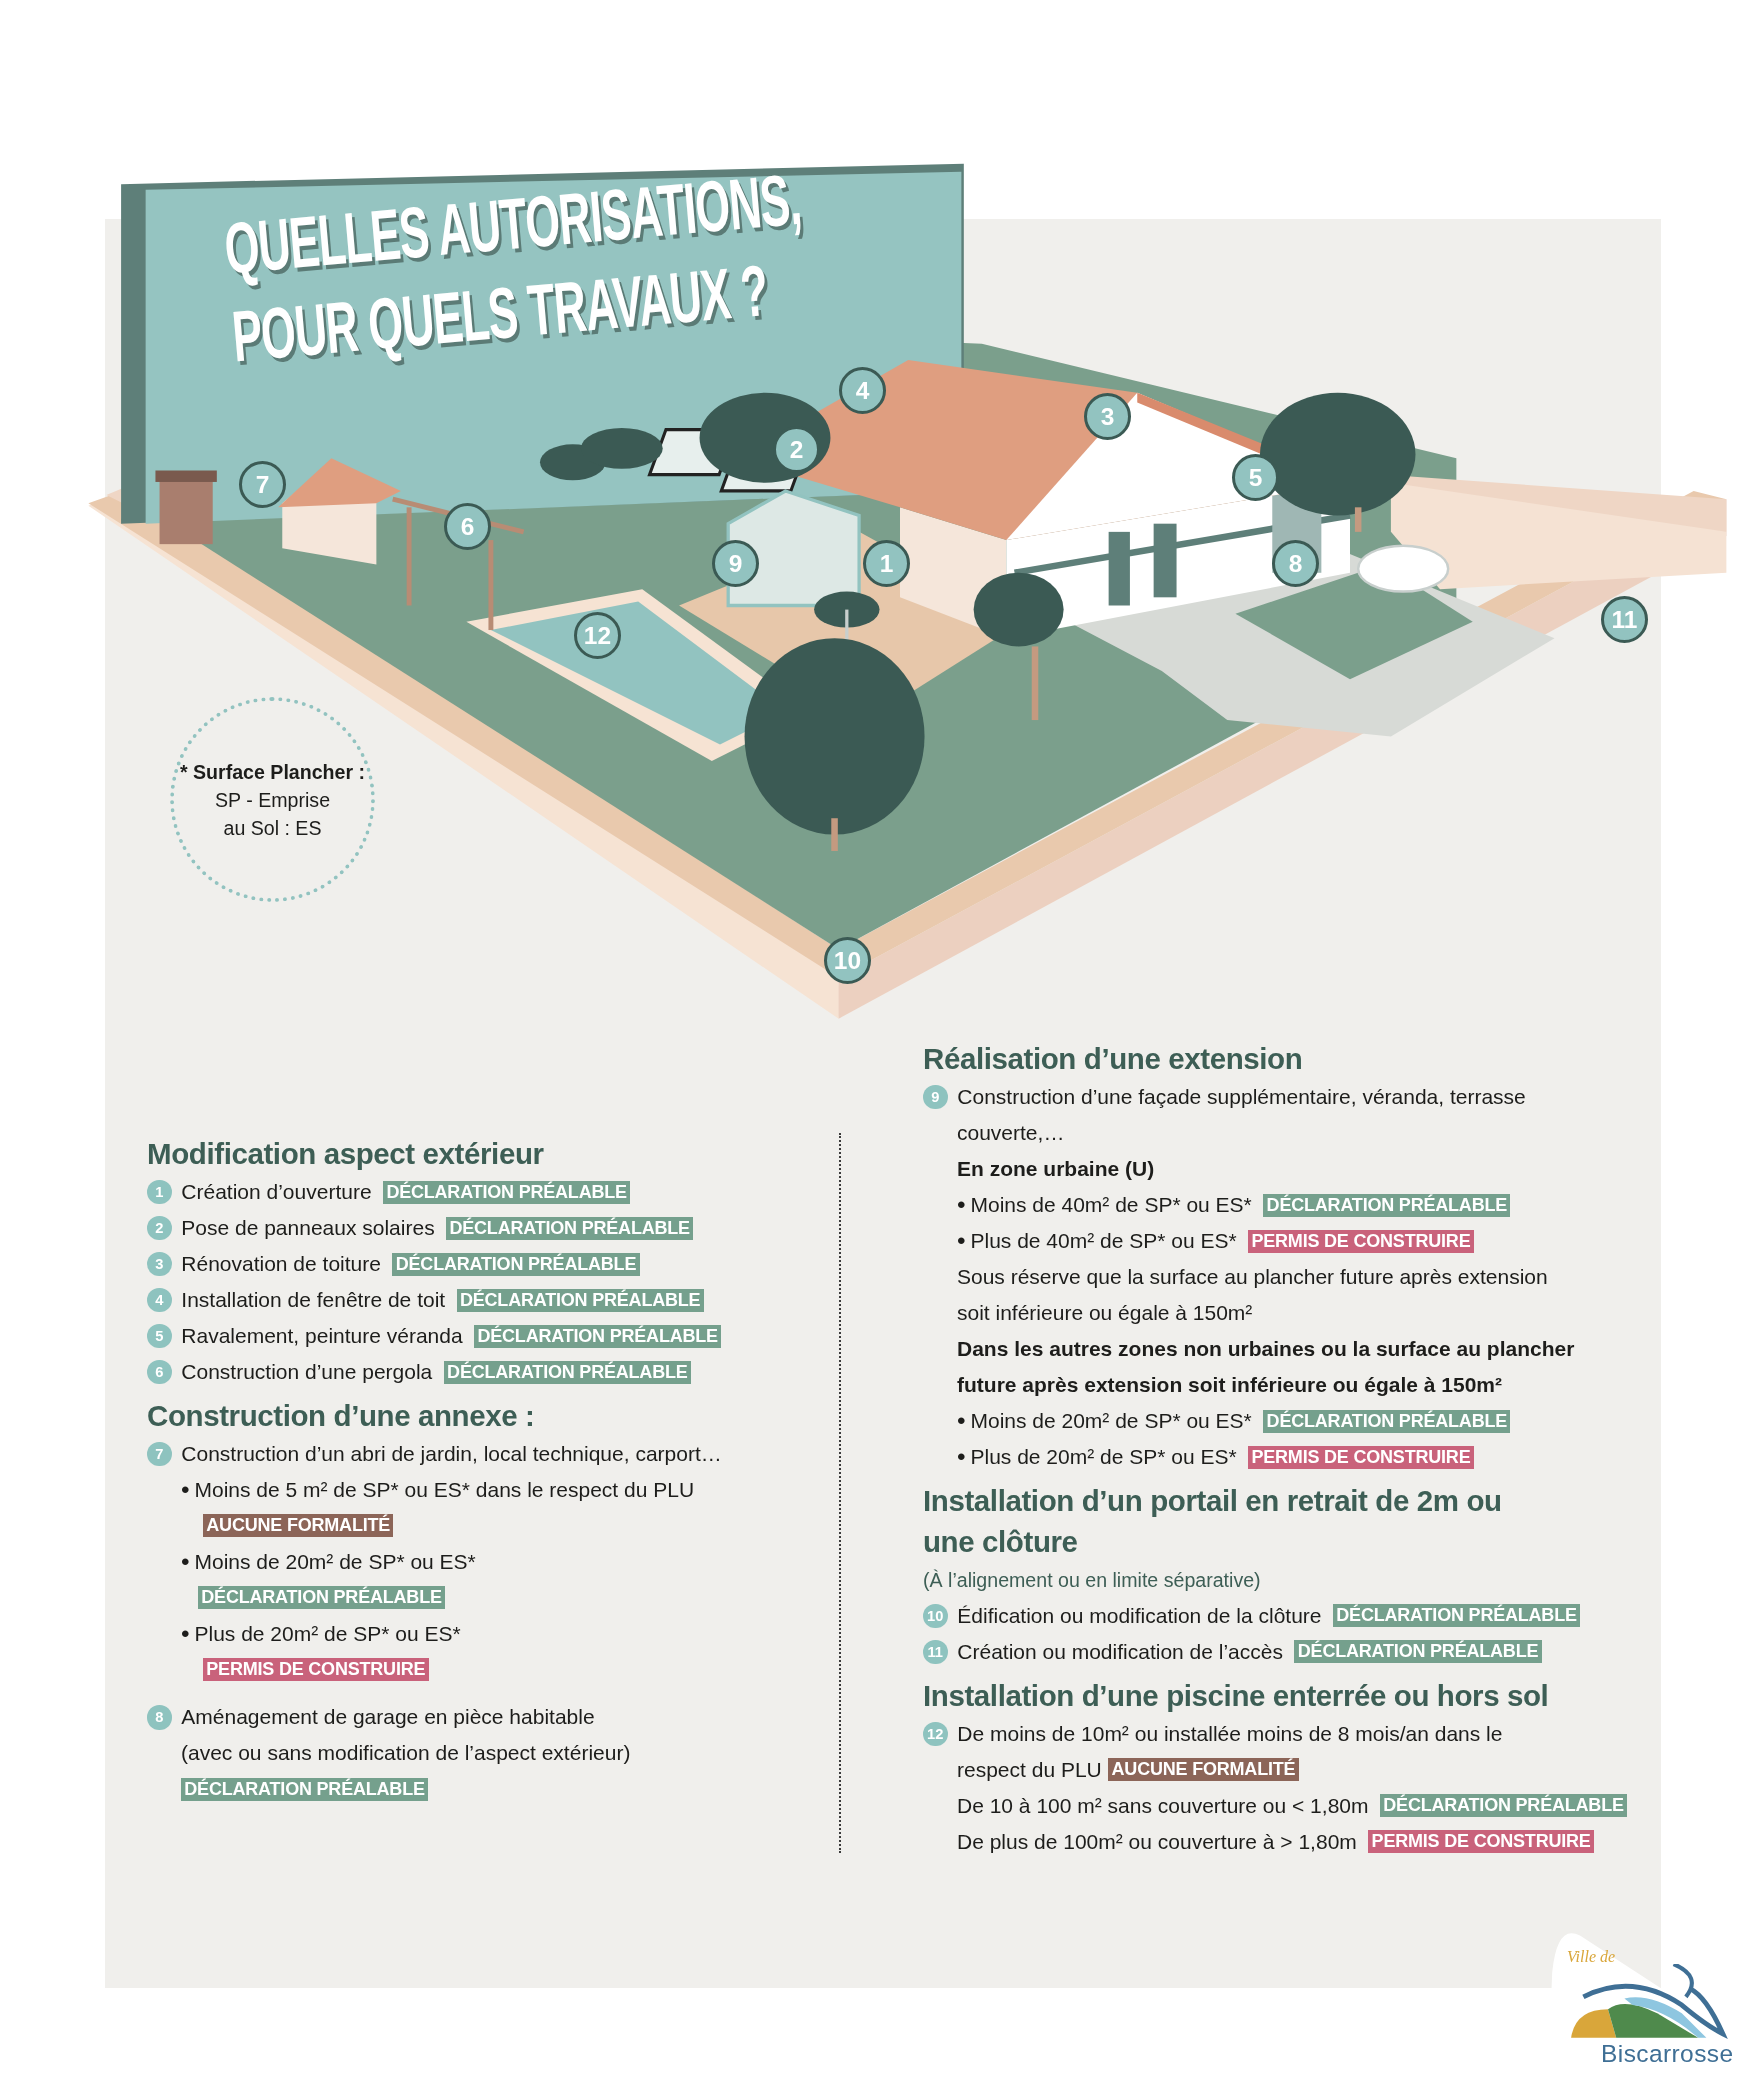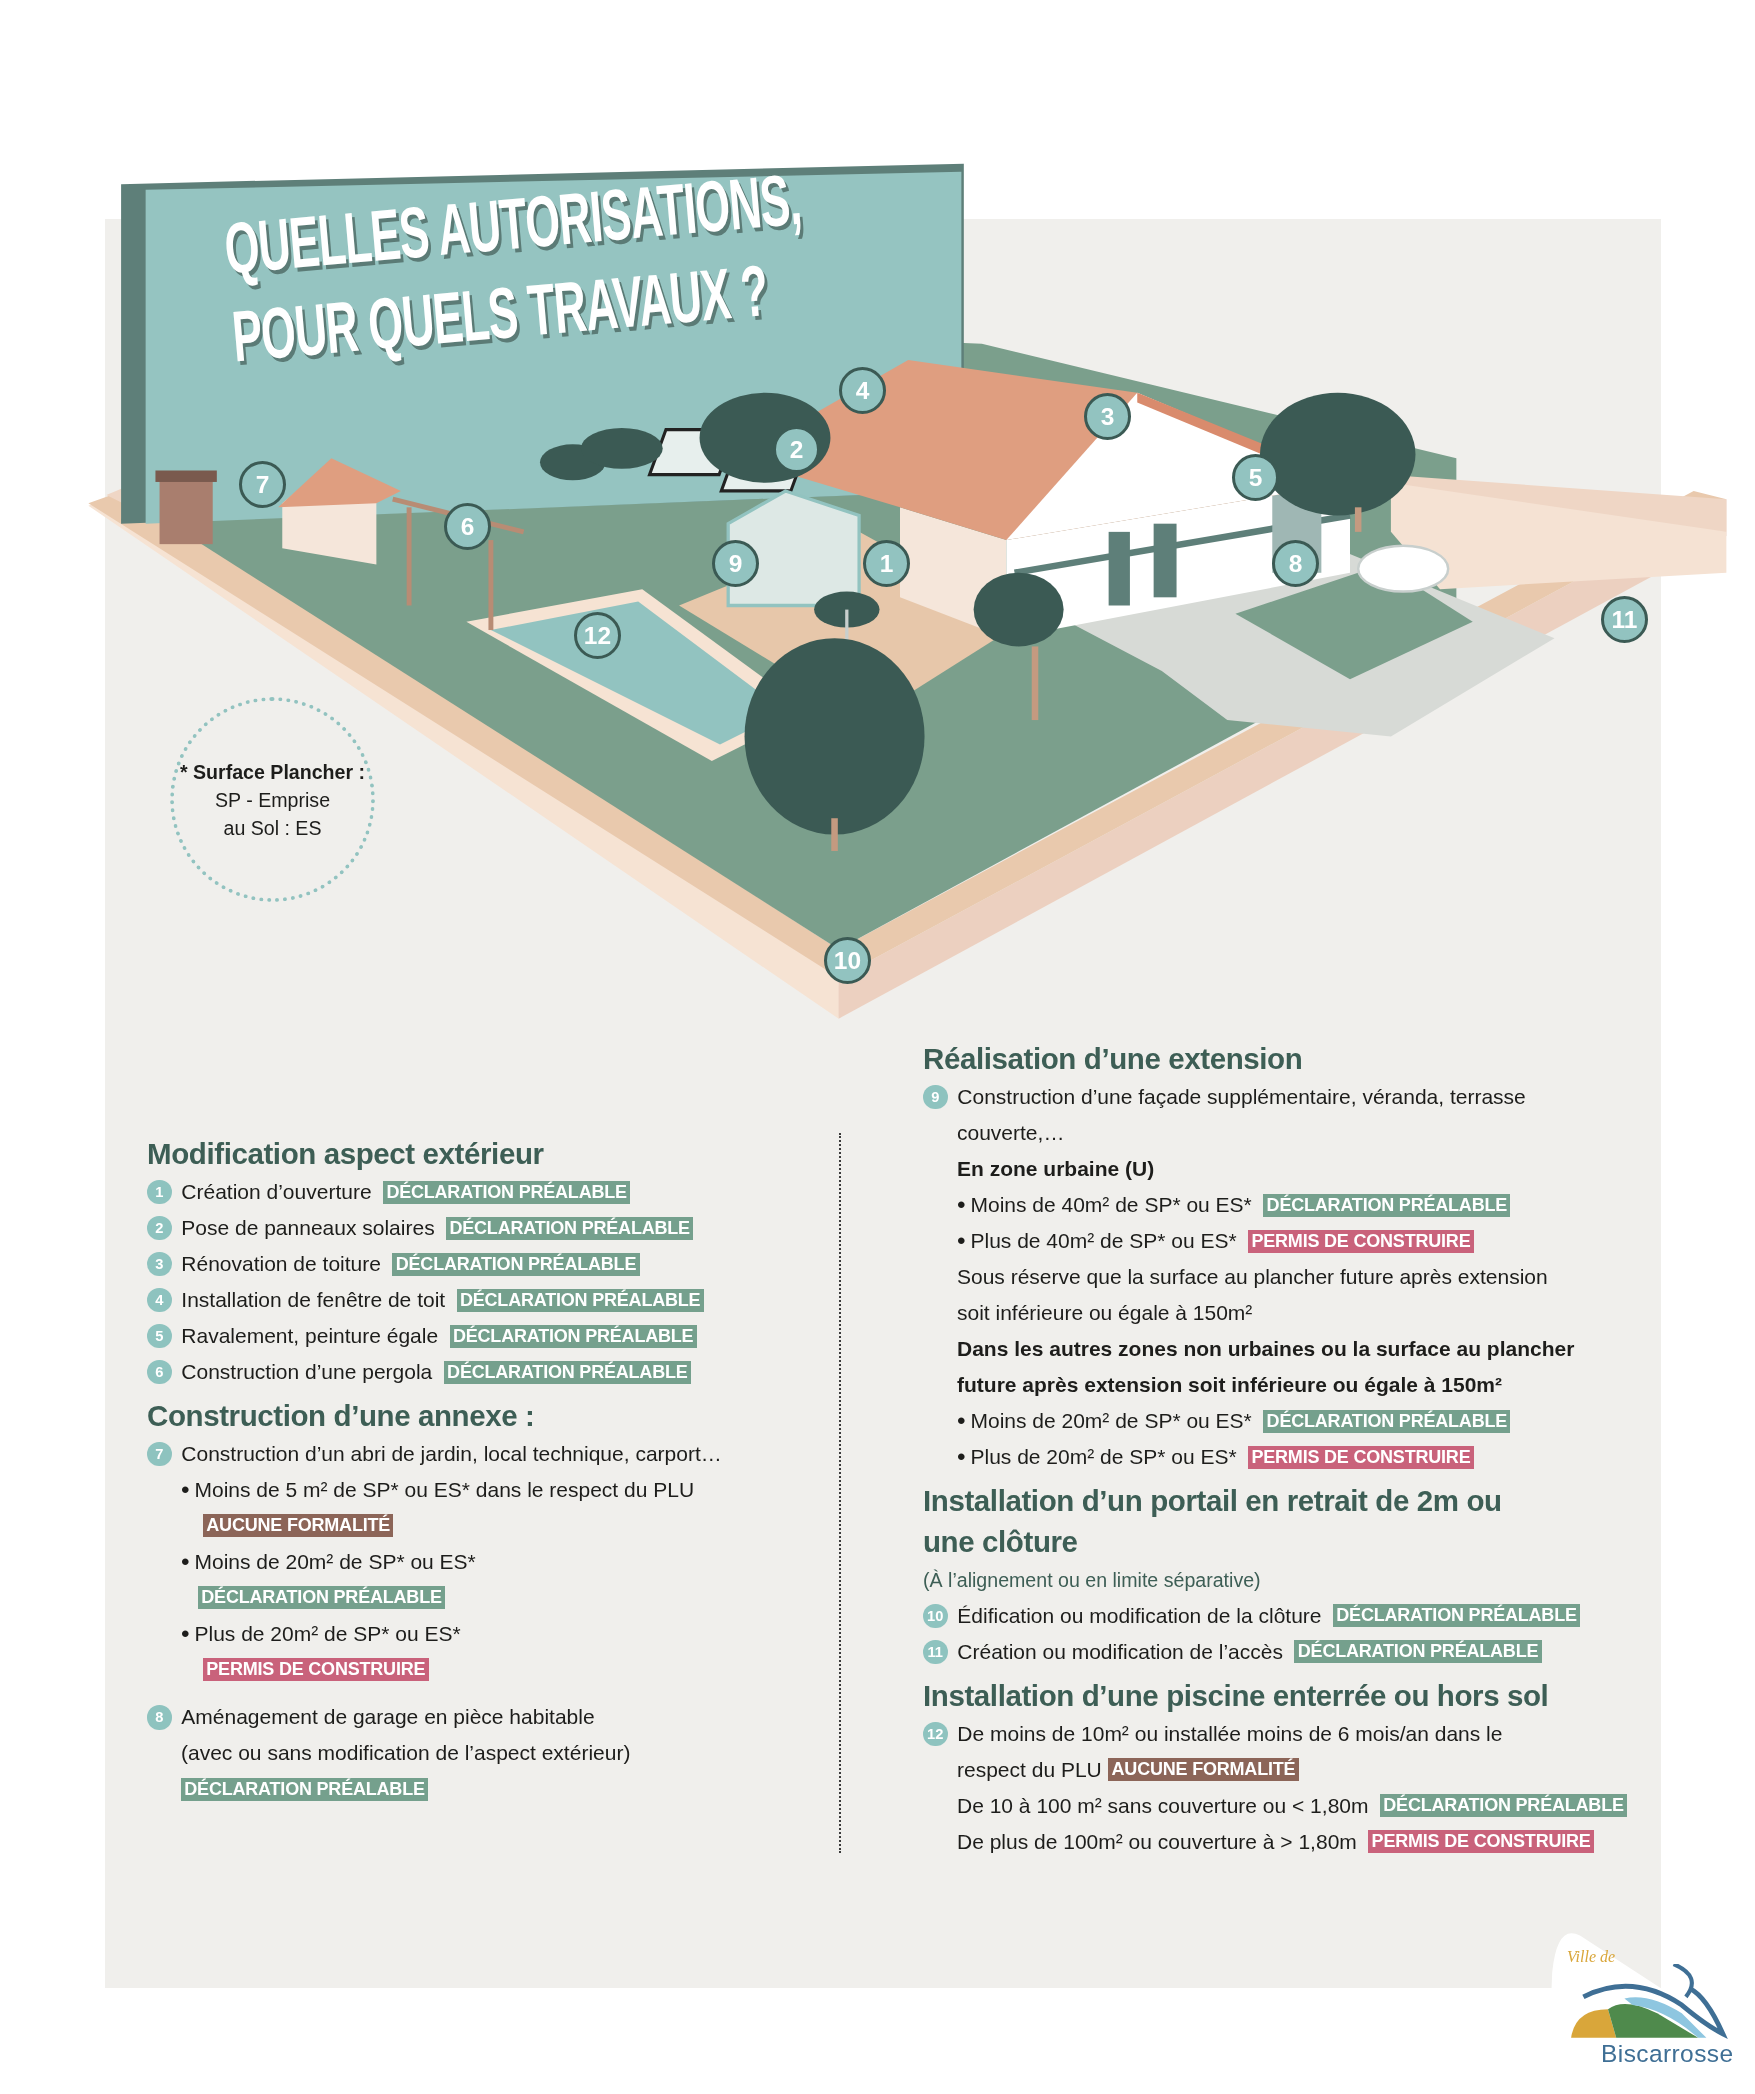--- a/index.html
+++ b/index.html
@@ -173,21 +173,21 @@
     <span>Rénovation de toiture</span>
     <span class="badge dp">DÉCLARATION PRÉALABLE</span>
   </div>
   <div class="row">
     <span class="num">4</span>
     <span>Installation de fenêtre de toit</span>
     <span class="badge dp">DÉCLARATION PRÉALABLE</span>
   </div>
   <div class="row">
     <span class="num">5</span>
-    <span>Ravalement, peinture égale</span>
+    <span>Ravalement, peinture véranda</span>
     <span class="badge dp">DÉCLARATION PRÉALABLE</span>
   </div>
   <div class="row">
     <span class="num">6</span>
     <span>Construction d’une pergola</span>
     <span class="badge dp">DÉCLARATION PRÉALABLE</span>
   </div>
 
   <h2 style="margin-top:4.9px">Construction d’une annexe :</h2>
   <div class="row">
@@ -280,21 +280,21 @@
   </div>
   <div class="row">
     <span class="num">11</span>
     <span>Création ou modification de l’accès</span>
     <span class="badge dp">DÉCLARATION PRÉALABLE</span>
   </div>
 
   <h2 style="margin-top:4.9px">Installation d’une piscine enterrée ou hors sol</h2>
   <div class="row">
     <span class="num">12</span>
-    <span>De moins de 10m² ou installée moins de 6 mois/an dans le</span>
+    <span>De moins de 10m² ou installée moins de 8 mois/an dans le</span>
   </div>
   <div class="row indent">
     <span>respect du PLU</span>
     <span class="badge af" style="margin-left:6.5px">AUCUNE FORMALITÉ</span>
   </div>
   <div class="row indent">
     <span>De 10 à 100 m² sans couverture ou &lt; 1,80m</span>
     <span class="badge dp">DÉCLARATION PRÉALABLE</span>
   </div>
   <div class="row indent">

